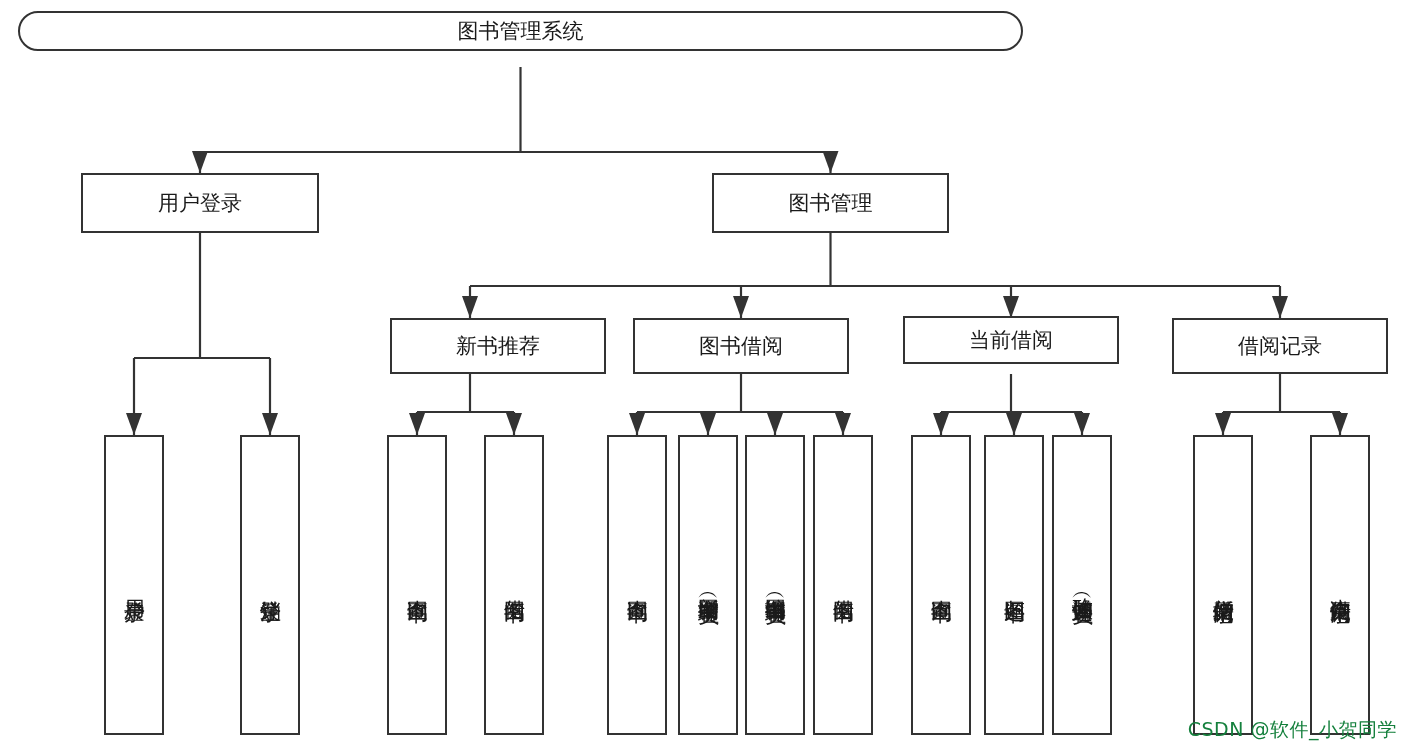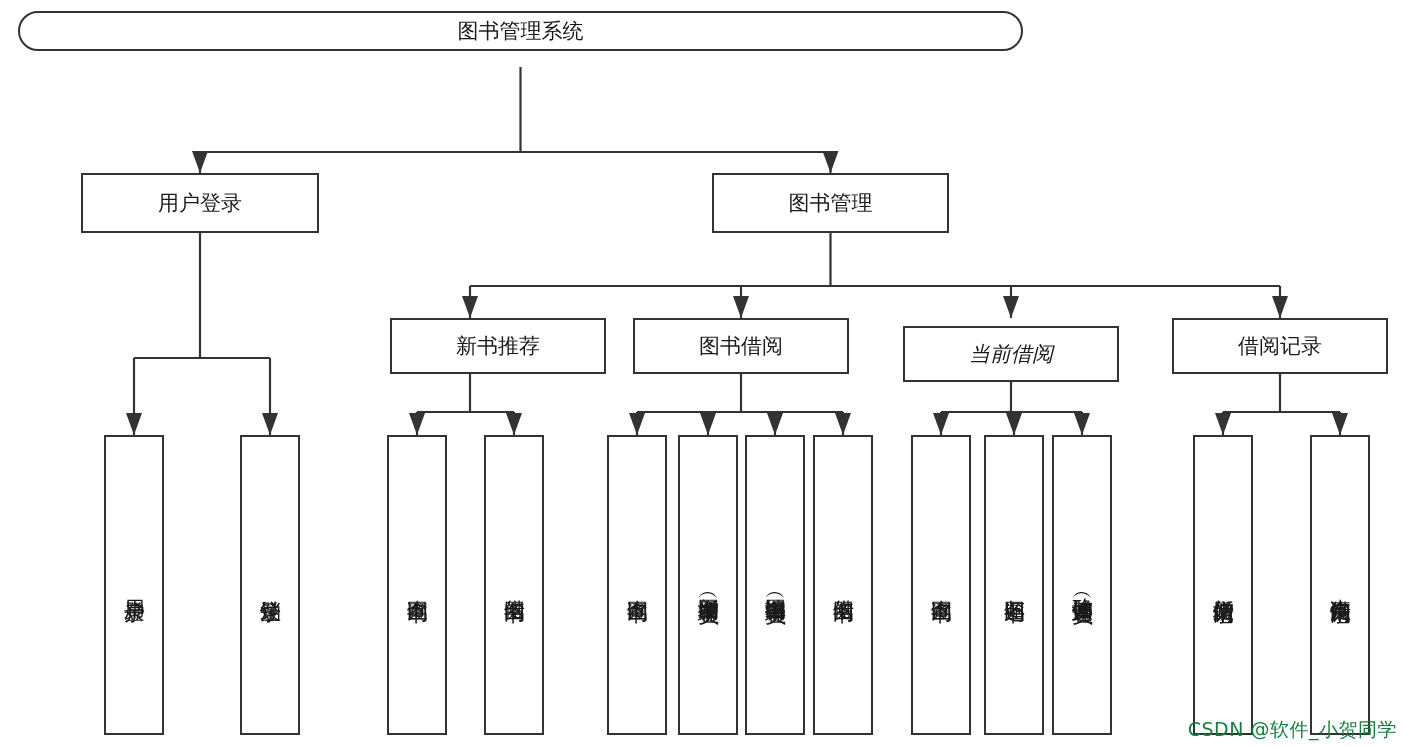--- a/index.html
+++ b/index.html
@@ -153,21 +153,21 @@
   <div class="node h" id="n-book_manage" style="left: 712px; top: 173px; width: 237px; height: 60px; text-align: center;">
     <span>图书管理</span>
   </div>
 
   <div class="node h" id="n-new_book_rec" style="left: 362px; top: 318px; width: 216px; height: 56px; margin-left: 28px;">
     <span>新书推荐</span>
   </div>
   <div class="node h" id="n-book_borrow" style="left: 633px; top: 318px; width: 216px; height: 56px;">
     <span>图书借阅</span>
   </div>
-  <div class="node h" id="n-current_borrow" style="left: 903px; top: 326px; width: 216px; height: 56px; font-style: italic;">
+  <div class="node h" id="n-current_borrow" style="left: 903px; top: 316px; width: 216px; height: 48px;">
     <span>当前借阅</span>
   </div>
   <div class="node h" id="n-borrow_record" style="left: 1172px; top: 318px; width: 216px; height: 56px;">
     <span>借阅记录</span>
   </div>
 
   <div class="node v" id="n-leaf_user_login" style="left: 104px; top: 435px; width: 60px; height: 300px;">
     <span class="vtext">用户登录</span>
   </div>
   <div class="node v" id="n-leaf_logout" style="left: 240px; top: 435px; width: 60px; height: 300px;">

